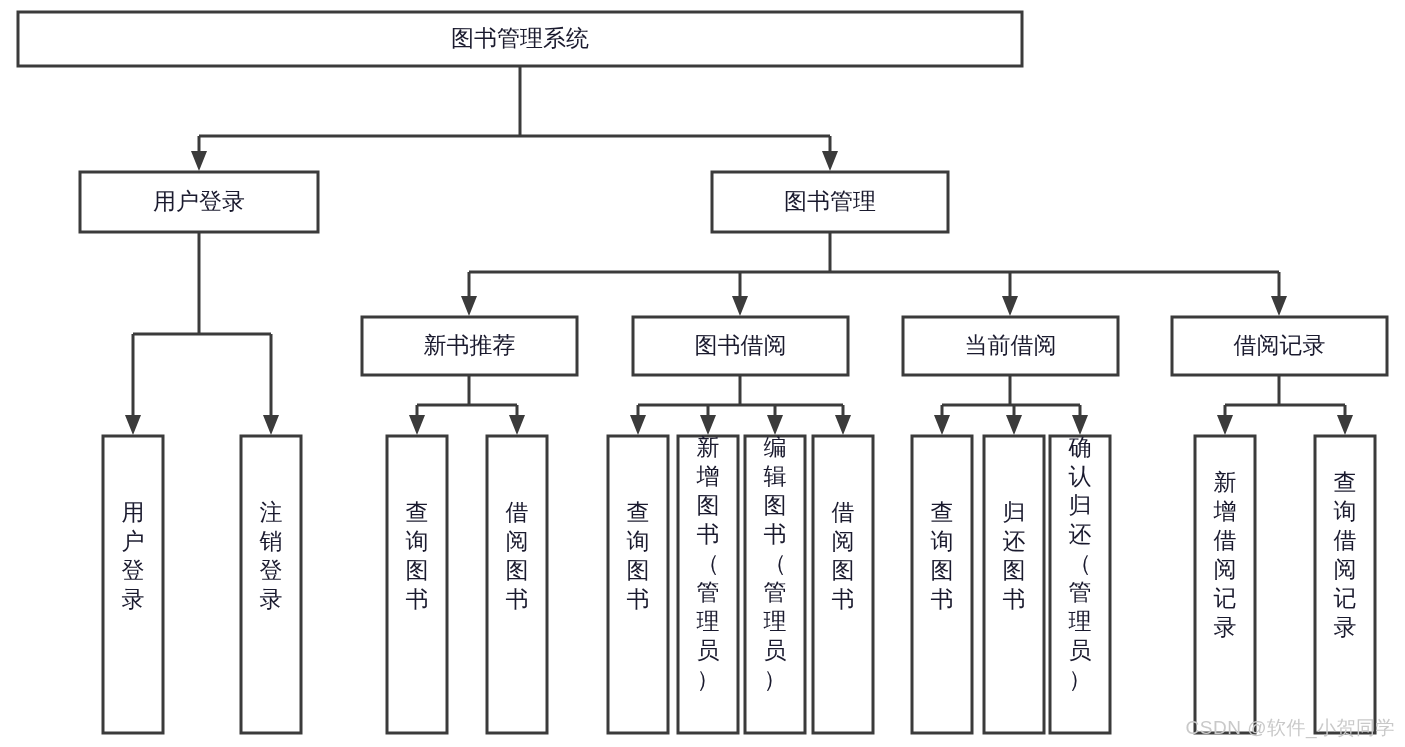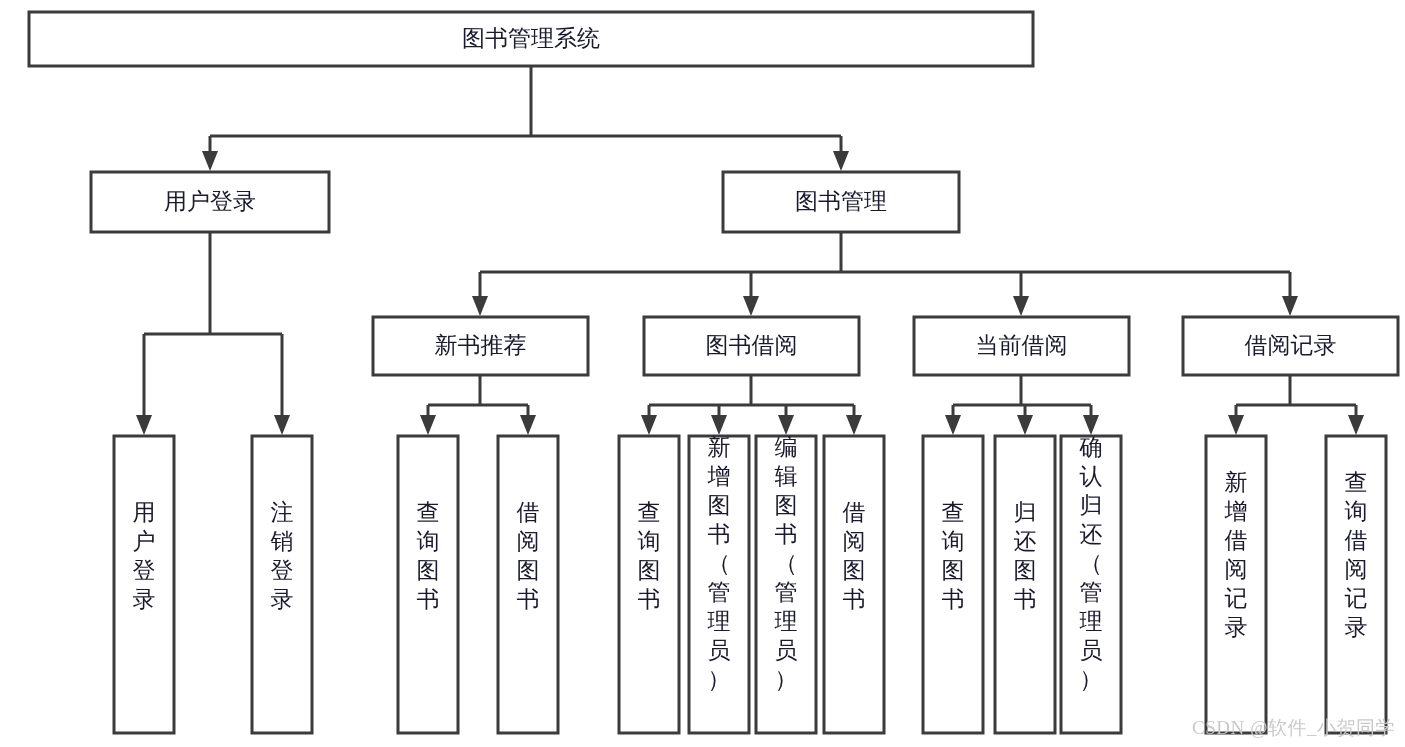--- a/index.html
+++ b/index.html
@@ -9,21 +9,21 @@
   }
   body {
     width: 1405px;
     height: 747px;
     font-family: "Liberation Sans", sans-serif;
     overflow: hidden;
     position: relative;
   }
   #diagram-root {
     position: absolute;
-    left: 11px;
+    left: 0;
     top: 0;
     width: 1270px;
     height: 747px;
   }
   svg {
     display: block;
   }
   .node-rect {
     fill: #ffffff;
     stroke: #3b3b3b;
@@ -49,21 +49,21 @@
     stroke-linecap: butt;
   }
   .arrow-head {
     fill: #3b3b3b;
     stroke: none;
   }
   .watermark {
     position: absolute;
     right: 10px;
     bottom: 6px;
-    font-family: Liberation Serif, serif;
+    font-family: Liberation Sans, sans-serif;
     font-size: 19px;
     color: #c9c9c9;
     white-space: nowrap;
     letter-spacing: 0.5px;
     pointer-events: none;
   }
 </style>
 </head>
 <body>
 

